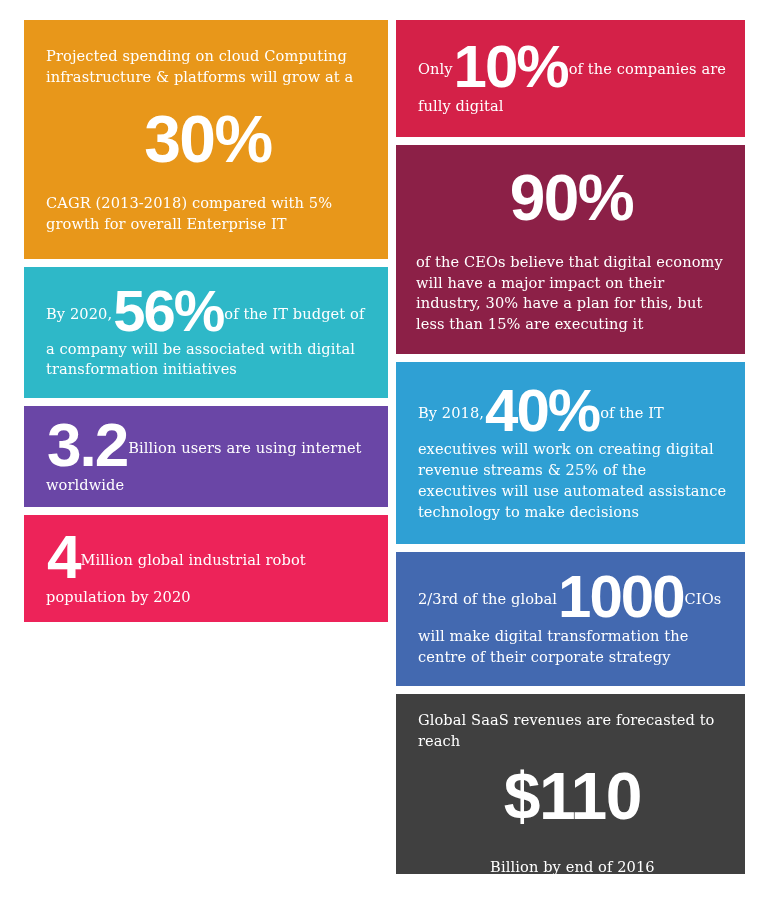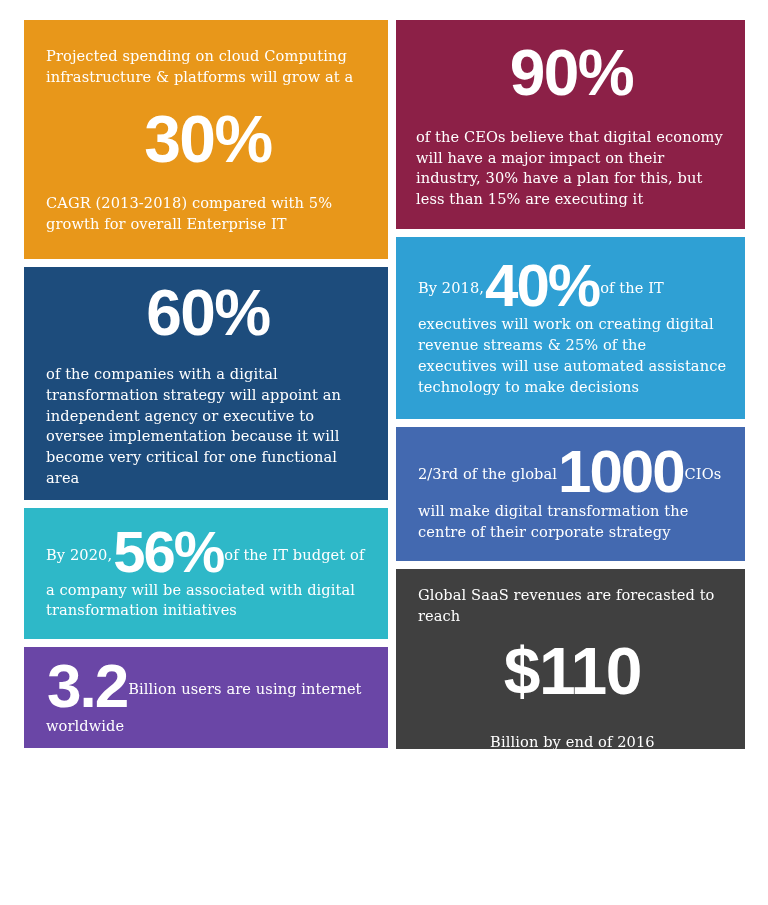--- a/index.html
+++ b/index.html
@@ -163,38 +163,40 @@
 <div class="infographic">
 
   <div class="column column--left">
 
     <div class="stat-card card-cloud-spending" style="background: rgb(232, 151, 26);">
       <div class="copy copy--top">Projected spending on cloud Computing infrastructure &amp; platforms will grow at a</div>
       <div class="bignum bignum--block">30%</div>
       <div class="copy copy--bottom">CAGR (2013-2018) compared with 5% growth for overall Enterprise IT</div>
     </div>
 
-    <div class="stat-card card-digital-strategy" style="background: rgb(29, 76, 124);">
-      <div class="bignum bignum--block">60%</div>
-      <div class="copy copy--bottom"> of the companies with a digital transformation strategy will appoint an independent agency or executive to oversee implementation because it will become very critical for one functional area</div>
-    </div>
 
     <div class="stat-card card-it-budget" style="background: rgb(46, 184, 200);">
       <div class="flow"><span>By 2020,</span><span class="bignum bignum--inline">56%</span><span>of the IT budget of a company will be associated with digital transformation initiatives</span></div>
     </div>
 
     <div class="stat-card card-internet-users" style="background: rgb(106, 70, 166);">
       <div class="flow"><span class="bignum bignum--inline">3.2</span><span>Billion users are using internet worldwide</span></div>
     </div>
 
+    <div class="stat-card card-robot-population" style="background: rgb(237, 35, 89);">
+      <div class="flow"><span class="bignum bignum--inline">4</span><span>Million global industrial robot population by 2020</span></div>
+    </div>
 
   </div>
 
   <div class="column column--right">
 
+    <div class="stat-card card-fully-digital" style="background: rgb(212, 33, 72);">
+      <div class="flow"><span>Only</span><span class="bignum bignum--inline">10%</span><span>of the companies are fully digital</span></div>
+    </div>
 
     <div class="stat-card card-ceo-belief" style="background: rgb(140, 32, 71);">
       <div class="bignum bignum--block">90%</div>
       <div class="copy copy--bottom">of the CEOs believe that digital economy will have a major impact on their industry, 30% have a plan for this, but less than 15% are executing it</div>
     </div>
 
     <div class="stat-card card-it-executives" style="background: rgb(47, 160, 212);">
       <div class="flow"><span>By 2018,</span><span class="bignum bignum--inline">40%</span><span>of the IT executives will work on creating digital revenue streams &amp; 25% of the executives will use automated assistance technology to make decisions</span></div>
     </div>
 

